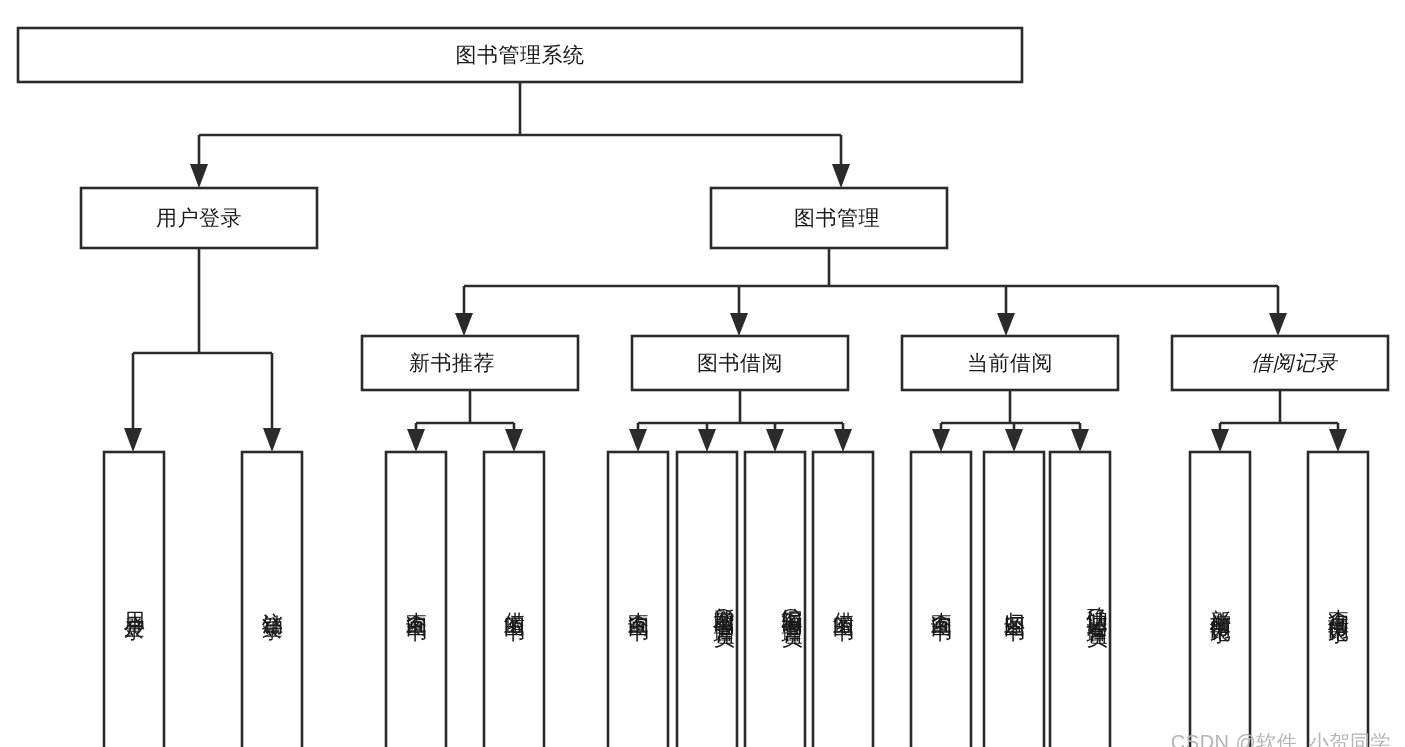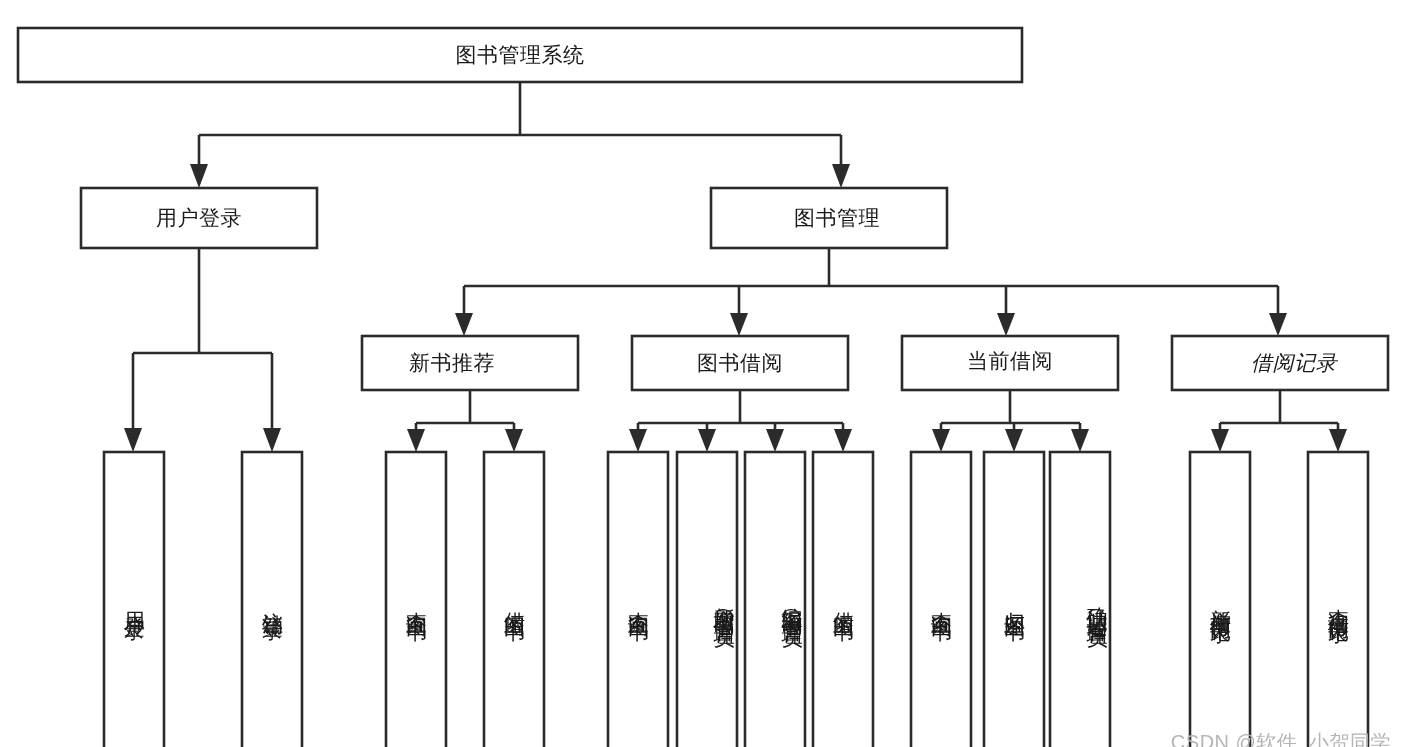--- a/index.html
+++ b/index.html
@@ -192,21 +192,21 @@
     </g>
   </svg>
 
   <div class="node-label label-h" style="left:18px; top:11px; width:1004px; height:54px;">图书管理系统</div>
 
   <div class="node-label label-h" style="left:81px; top:171px; width:236px; height:60px;">用户登录</div>
   <div class="node-label label-h" style="left:711px; top:171px; width:252px; height:60px;">图书管理</div>
 
   <div class="node-label label-h" style="left:362px; top:319px; width:180px; height:54px;">新书推荐</div>
   <div class="node-label label-h" style="left:632px; top:319px; width:216px; height:54px;">图书借阅</div>
-  <div class="node-label label-h" style="left:902px; top:319px; width:216px; height:54px;font-family:Liberation Mono, monospace;">当前借阅</div>
+  <div class="node-label label-h" style="left:902px; top:319px; width:216px; height:54px;">当前借阅</div>
   <div class="node-label label-h" style="left:1172px; top:319px; width:244px; height:54px;font-style:italic;">借阅记录</div>
 
   <div class="node-label label-v centered" style="left:104px; top:435px; width:60px; height:297px;">用户登录</div>
   <div class="node-label label-v centered" style="left:242px; top:435px; width:60px; height:297px;">注销登录</div>
 
   <div class="node-label label-v centered" style="left:386px; top:435px; width:60px; height:297px;">查询图书</div>
   <div class="node-label label-v centered" style="left:484px; top:435px; width:60px; height:297px;">借阅图书</div>
 
   <div class="node-label label-v centered" style="left:608px; top:435px; width:60px; height:297px;">查询图书</div>
   <div class="node-label label-v" style="left:677px; top:435px; width:60px; height:297px;">新增图书（管理员）</div>

